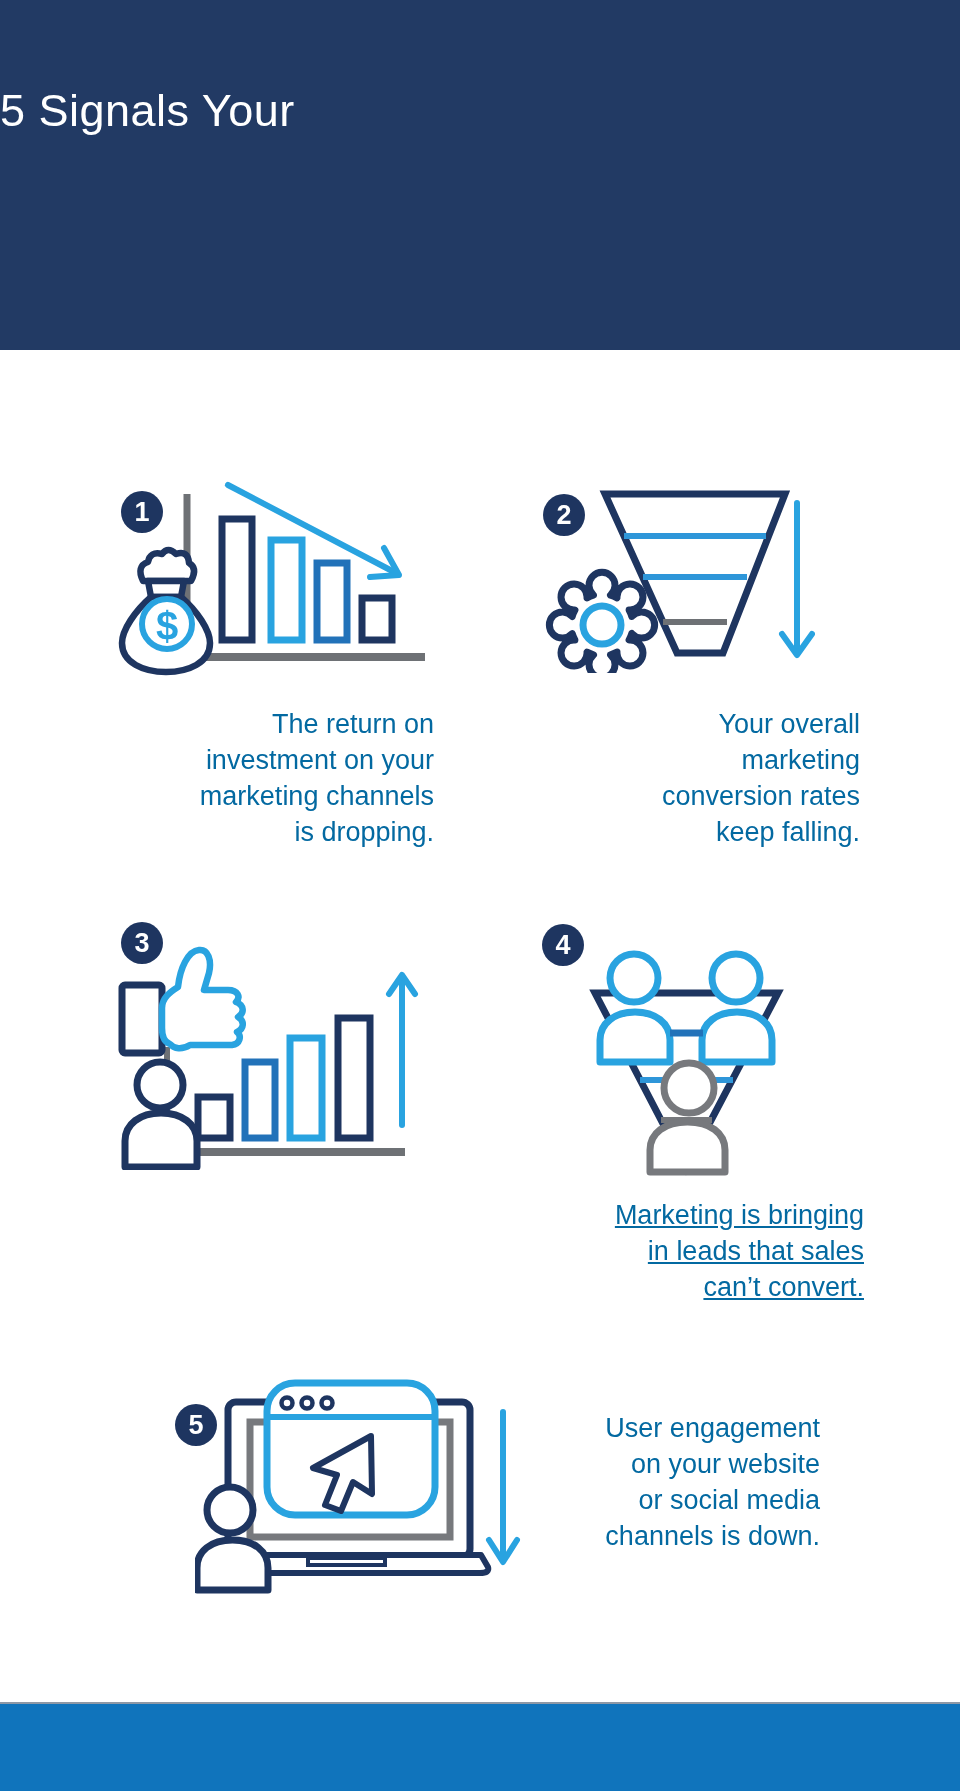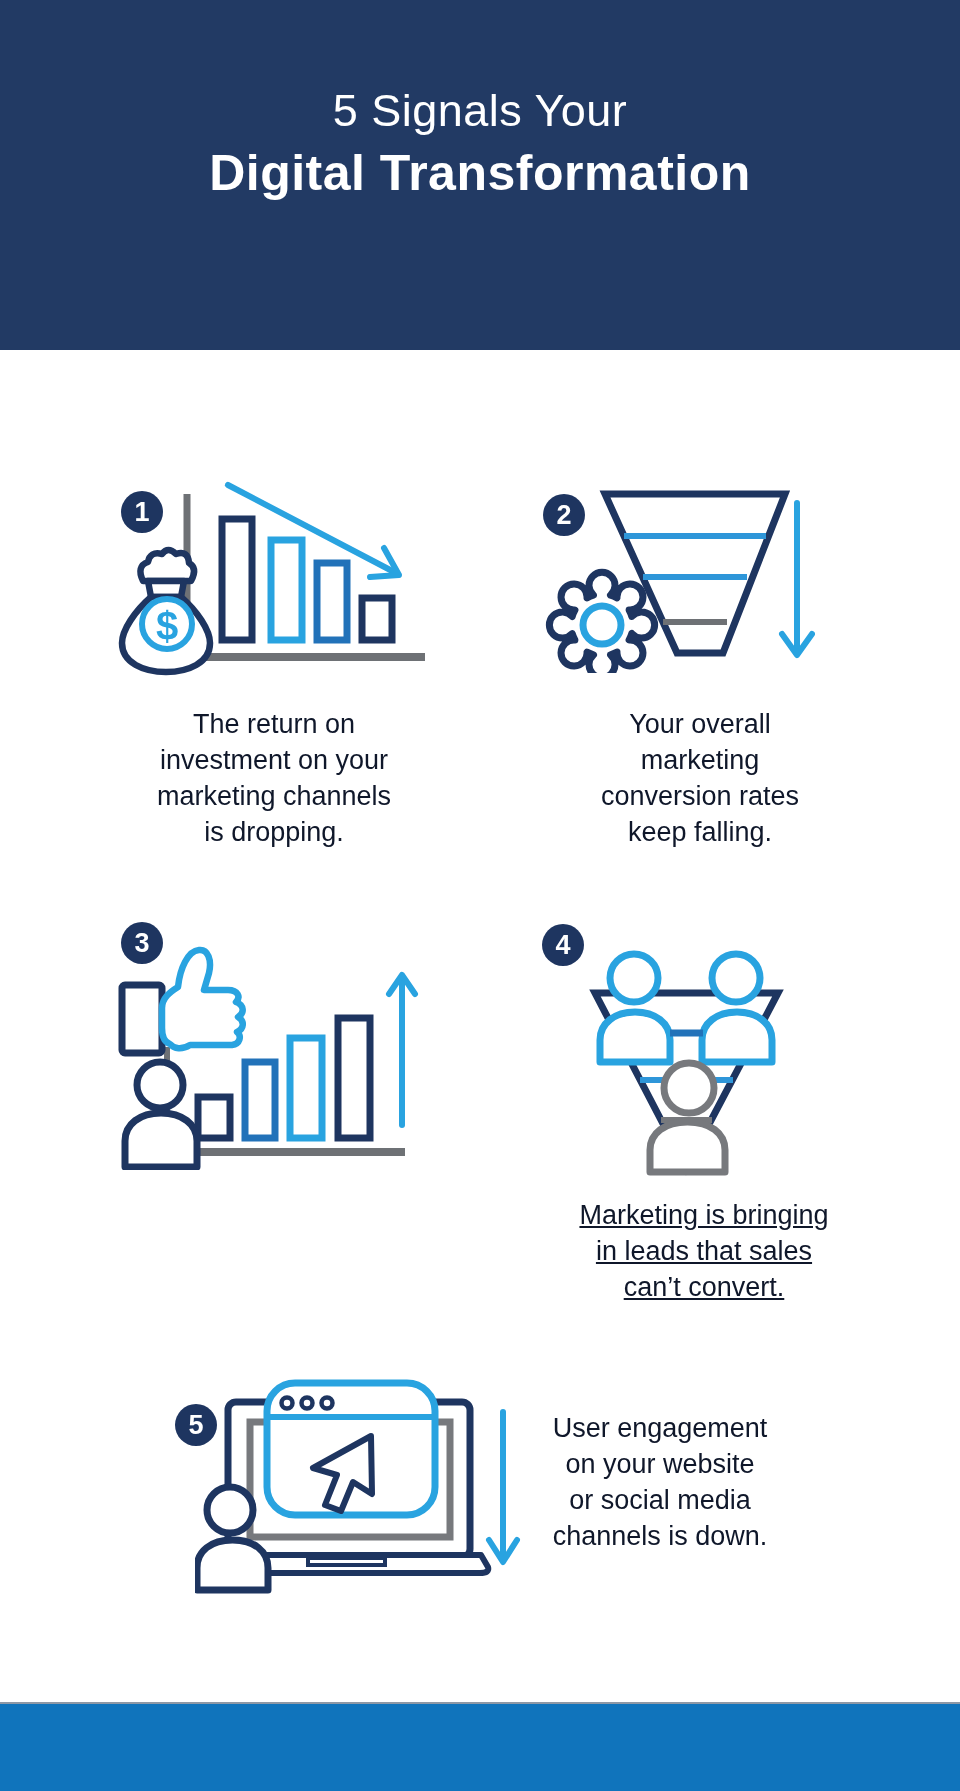--- a/index.html
+++ b/index.html
@@ -4,54 +4,53 @@
 <style>
   html,body{margin:0;padding:0;background:#ffffff;}
   .page{
     position:relative;width:960px;height:1791px;margin:0 auto;
     background:#ffffff;overflow:hidden;
     font-family:"Liberation Sans", sans-serif;
   }
   
   .header{
     position:absolute;left:0;top:0;width:960px;height:350px;
-    background:#223a64;text-align:center;box-sizing:border-box;padding-top:80px;
+    background:#223a64;box-sizing:border-box;padding-top:80px;
   }
   .title-line{
     color:#ffffff;font-size:45px;line-height:62px;font-weight:400;letter-spacing:0.5px;
   }
   .title-line.bold{font-size:50px;font-weight:700;}
   
   .badge{
     position:absolute;width:42px;height:42px;border-radius:50%;
     background:#1e3560;color:#ffffff;font-size:27px;font-weight:700;
     display:flex;align-items:center;justify-content:center;z-index:5;
   }
   
   .caption{
-    position:absolute;width:320px;text-align:center;white-space:pre-line;
-    color:#0f172a;font-size:27px;line-height:36px;font-weight:400;
+    position:absolute;width:320px;text-align:right;white-space:pre-line;
+    color:#0369a1;font-size:27px;line-height:36px;font-weight:400;
   }
   
   .icon-svg{position:absolute;}
   svg text{font-family:"Liberation Sans", sans-serif;}
   
   .footer{
     position:absolute;left:0;top:1702px;width:960px;height:89px;
     background:#1074bc;border-top:2px solid #8d98a6;box-sizing:border-box;
   }
 </style>
 </head>
 <body>
 
 <div class="page">
 
   <div class="header">
     <div class="title-line">5 Signals Your</div>
-    <div class="title-line bold">Digital Transformation</div>
   </div>
 
   <div class="badge" style="left:121px;top:491px;">1</div>
   <div class="badge" style="left:543px;top:494px;">2</div>
   <div class="badge" style="left:121px;top:922px;">3</div>
   <div class="badge" style="left:542px;top:924px;">4</div>
   <div class="badge" style="left:175px;top:1404px;">5</div>
 
   <svg class="icon-svg" style="left:112px;top:480px;" width="320" height="200" viewBox="0 0 320 200">
     <line x1="75" y1="14" x2="75" y2="172" stroke="#6e7175" stroke-width="7"></line>

